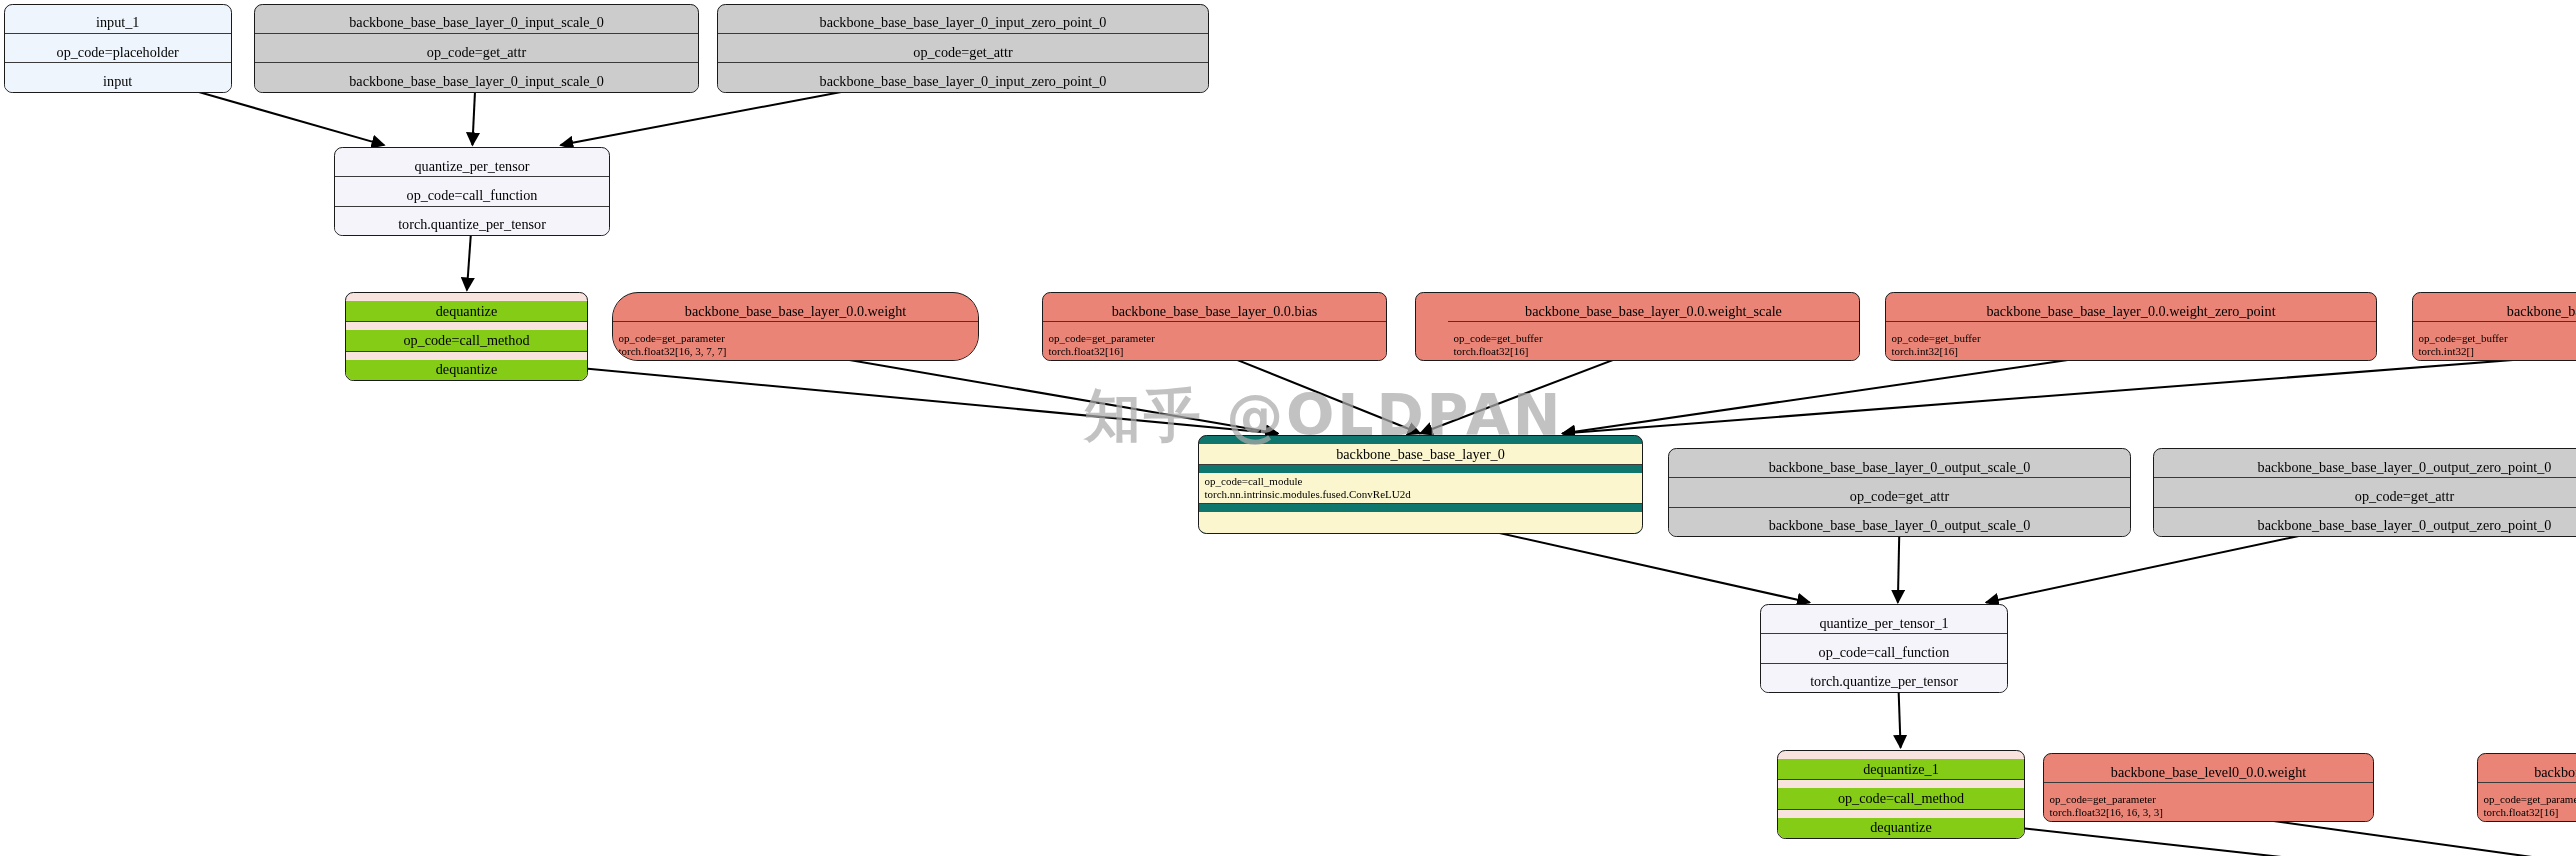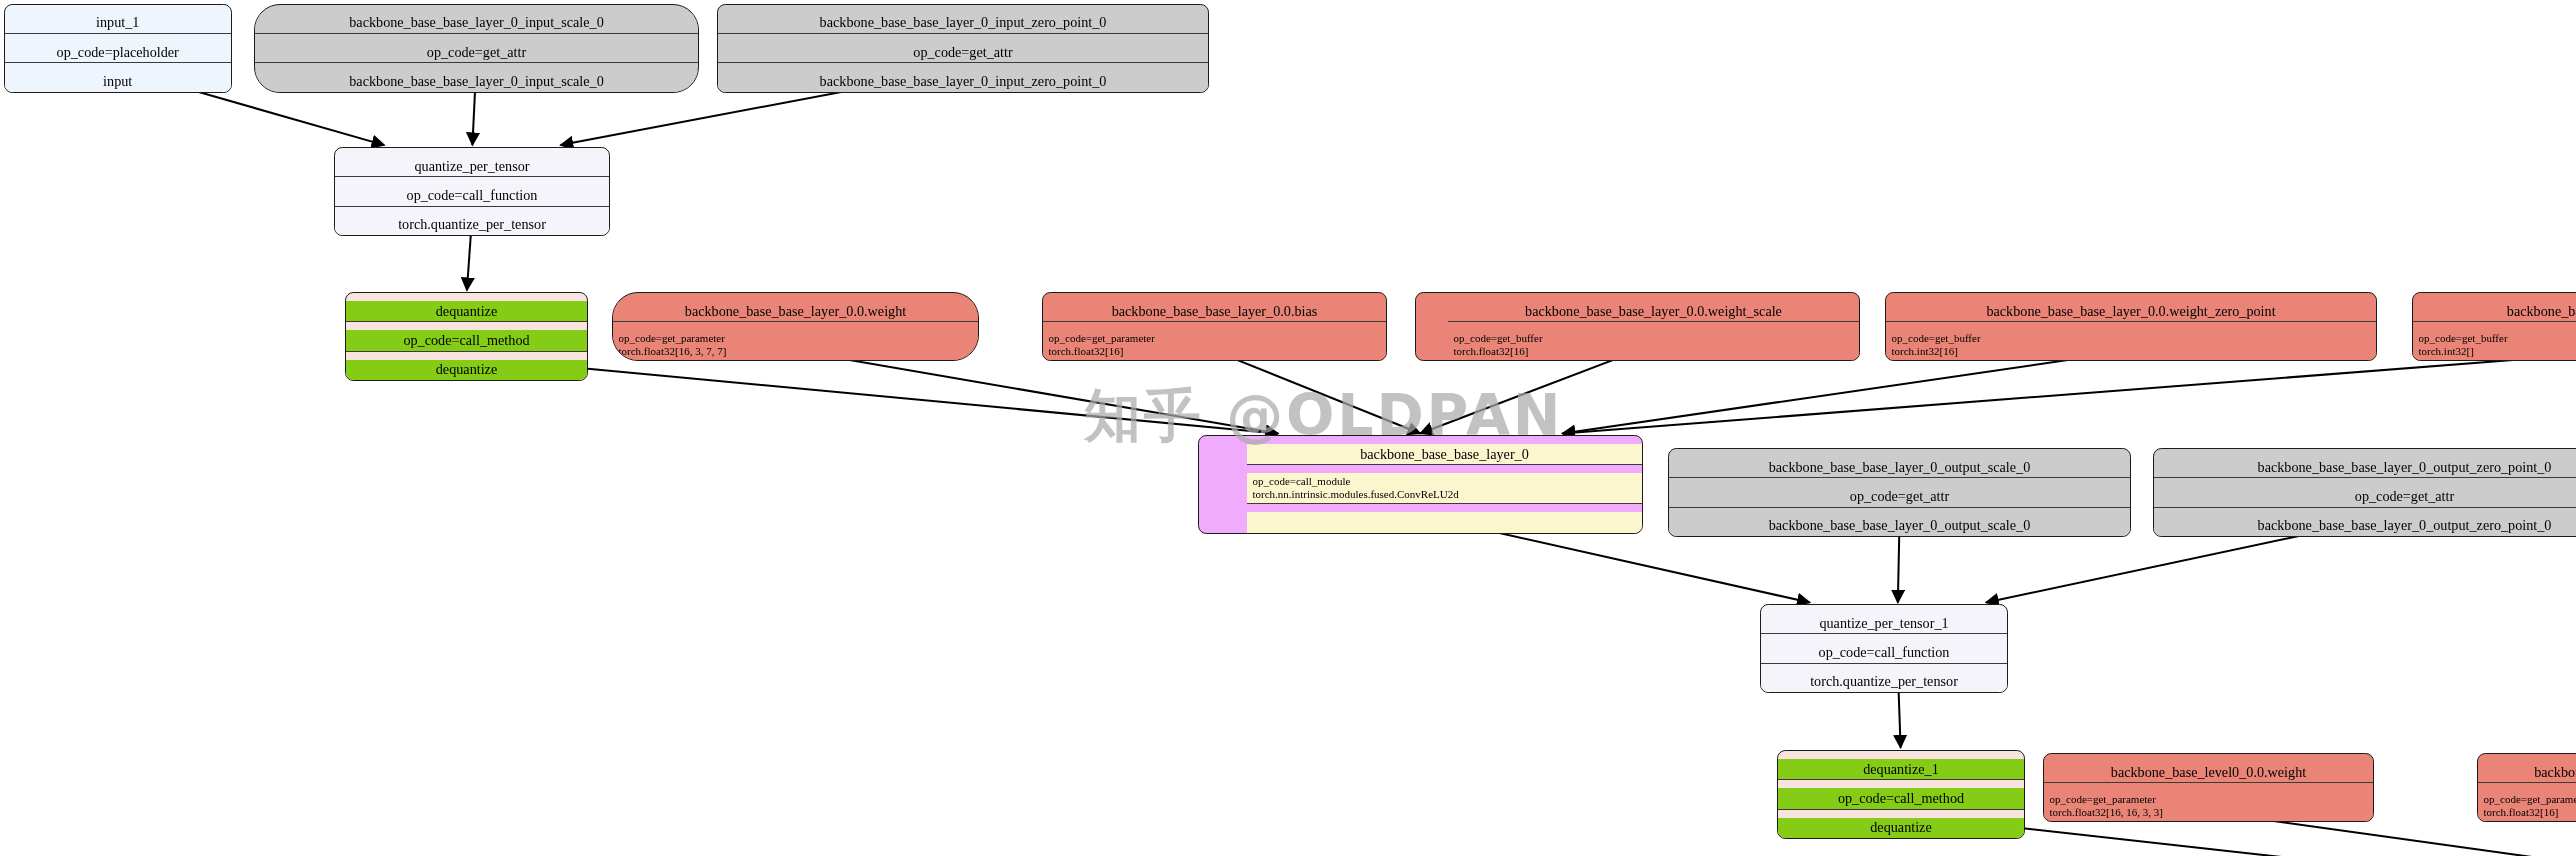--- a/index.html
+++ b/index.html
@@ -34,21 +34,21 @@
   .n-placeholder{background:#eef5fd;}
   .n-placeholder .row{background:#eef5fd;}
   .n-getattr{background:#cccccc;}
   .n-getattr .row{background:#cccccc;}
   .n-callfunc{background:#f5f4fb;}
   .n-callfunc .row{background:#f5f4fb;}
   .n-callmethod{background:#f9e3df;}
   .n-callmethod .row{background:#84cc16;}
   .n-param{background:#ea8476;}
   .n-param .row{background:#ea8476;}
-  .n-module{background:#f0abfc;padding-left:48px;}
+  .n-module{background:#0f766e;}
   .n-module .row{background:#fbf6cd;}
 
   #watermark{
     position:absolute;
     left:1084px; top:378px;
     width:735px; height:92px;
     color:rgba(170,170,170,0.72);
     font-size:57px;
     font-family:"DejaVu Sans","Liberation Sans",sans-serif;
     font-weight:bold;
@@ -89,21 +89,21 @@
         <path d="M 3172 884 L 3036 972" marker-end="url(#arrow)"></path>
       </g>
   </svg>
 
   <div id="nodes-layer">
       <div class="node n-placeholder" style="left: 3.7px; top: 3.7px; width: 228px;">
         <div class="row title">input_1</div>
         <div class="row mid">op_code=placeholder</div>
         <div class="row foot">input</div>
       </div>
-      <div class="node n-getattr" style="left: 254px; top: 3.7px; width: 445px; border-radius: 26px;">
+      <div class="node n-getattr" style="left: 254px; top: 3.7px; width: 445px;">
         <div class="row title">backbone_base_base_layer_0_input_scale_0</div>
         <div class="row mid">op_code=get_attr</div>
         <div class="row foot">backbone_base_base_layer_0_input_scale_0</div>
       </div>
       <div class="node n-getattr" style="left: 717px; top: 3.7px; width: 492px;">
         <div class="row title">backbone_base_base_layer_0_input_zero_point_0</div>
         <div class="row mid">op_code=get_attr</div>
         <div class="row foot">backbone_base_base_layer_0_input_zero_point_0</div>
       </div>
       <div class="node n-callfunc" style="left: 334px; top: 147px; width: 276px;">

